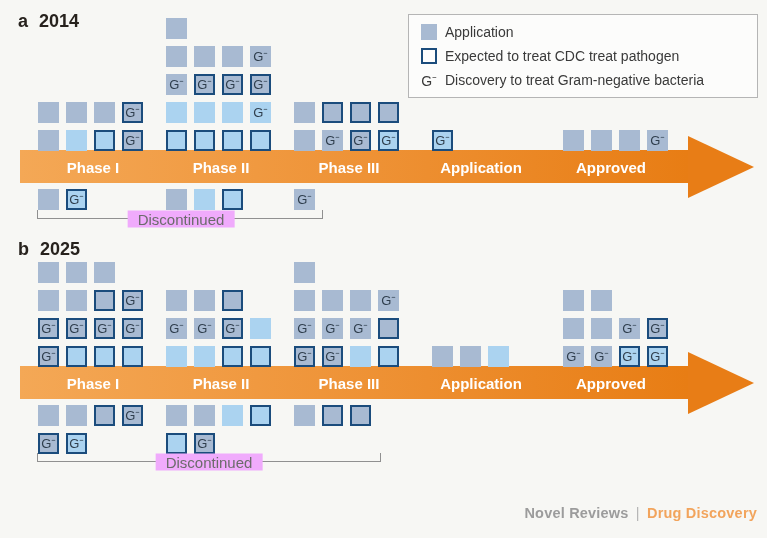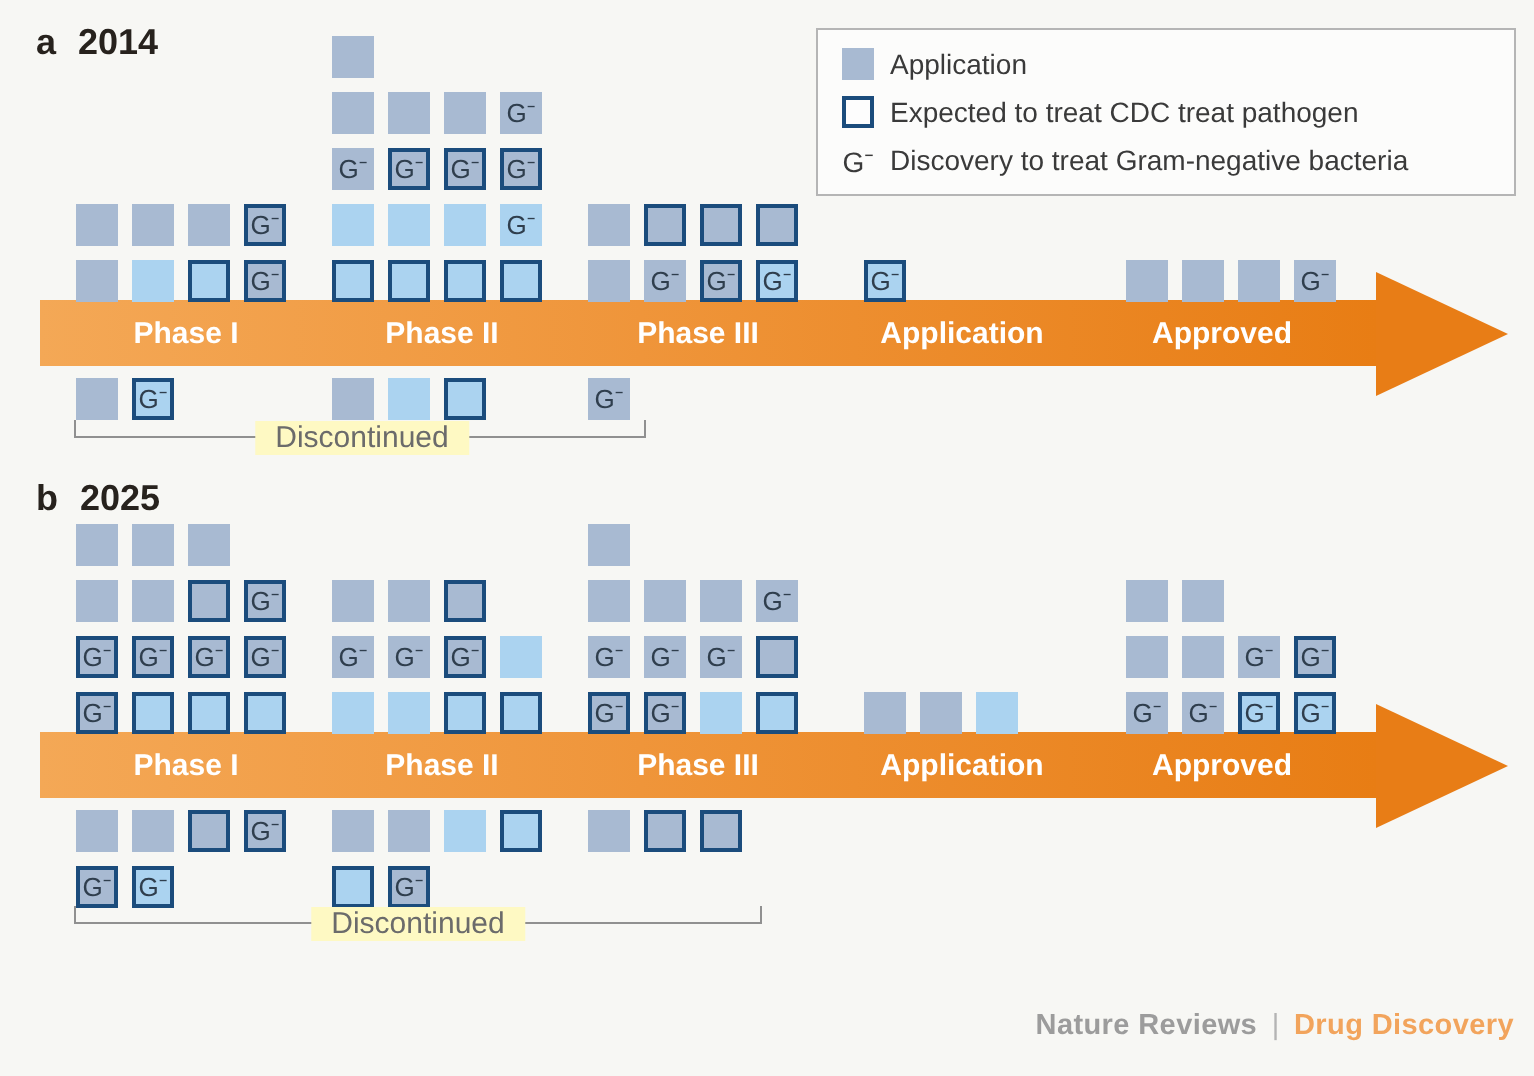--- a/index.html
+++ b/index.html
@@ -41,21 +41,21 @@
   }
   .phase-label{
     position:absolute;transform:translate(-50%,-50%);
     color:#ffffff;font-weight:bold;font-size:15px;white-space:nowrap;
   }
   
   .bracket-line{position:absolute;height:1px;background:#909090;}
   .bracket-tick{position:absolute;width:1px;height:8px;background:#909090;}
   .bracket-label{
     position:absolute;transform:translate(-50%,-50%);
-    background:#fef9c3;padding:0 10px;
+    background:#f0abfc;padding:0 10px;
     color:#6b6b6b;font-size:15px;white-space:nowrap;
   }
   
   .legend{
     position:absolute;left:408px;top:14px;width:350px;height:84px;
     box-sizing:border-box;border:1px solid #b5b5b5;background:#fcfcfb;
     padding:7px 12px;display:flex;flex-direction:column;justify-content:space-between;
     font-size:14px;color:#3a3a3a;
   }
   .legend-row{position:relative;display:flex;align-items:center;gap:8px;height:20px;}
@@ -235,18 +235,18 @@
       <div class="sq dark" style="left: 591px; top: 346px;">G⁻</div>
       <div class="sq light bordered" style="left: 619px; top: 346px;">G⁻</div>
       <div class="sq light bordered" style="left: 647px; top: 346px;">G⁻</div>
       <div class="bracket-line" style="left: 37px; top: 461px; width: 344px;"></div>
       <div class="bracket-tick" style="left: 37px; top: 453px;"></div>
       <div class="bracket-tick" style="left: 380px; top: 453px;"></div>
       <div class="bracket-label" style="left: 209px; top: 462px;">Discontinued</div>
     </div>
 
   <div class="footer">
-    <span class="journal">Nature Reviews</span>
+    <span class="journal">Novel Reviews</span>
     <span class="sep">|</span>
     <span class="publication">Drug Discovery</span>
   </div>
 
 </div>
 
 </body></html>

